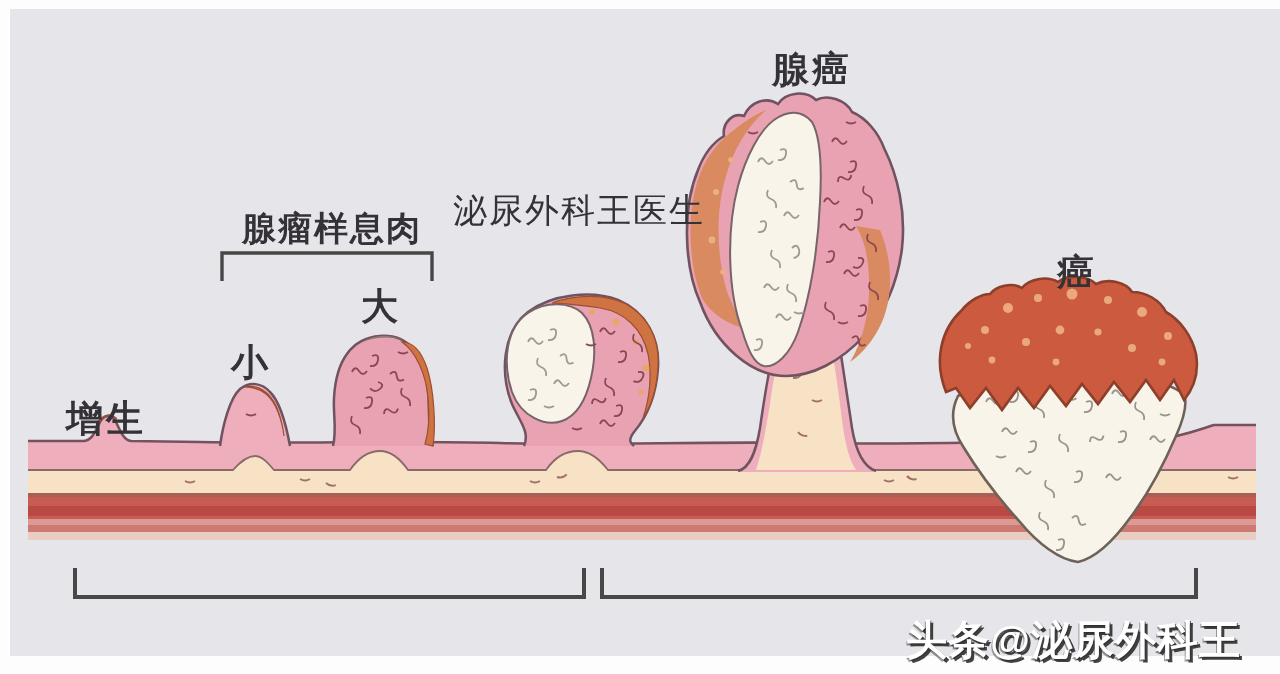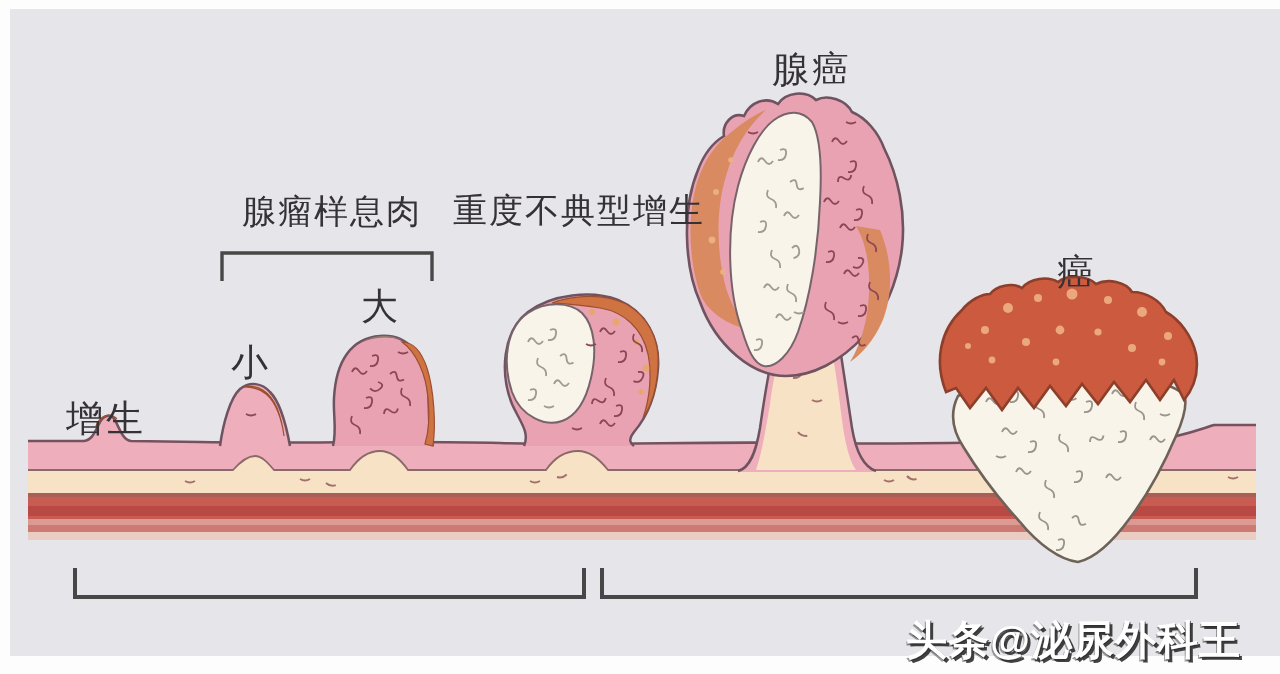--- a/index.html
+++ b/index.html
@@ -11,21 +11,21 @@
   .frame{position:absolute;background:#fdfdfd;}
   .frame.top{left:0;top:0;width:1280px;height:9px;}
   .frame.left{left:0;top:0;width:10px;height:674px;}
   .frame.bottom{left:0;top:656px;width:1280px;height:18px;}
   svg.diagram{position:absolute;left:0;top:0;}
   .lbl{
     position:absolute;color:#343236;white-space:nowrap;line-height:1.1;
     font-family:"Liberation Serif","DejaVu Serif",serif;
   }
   .lbl.sm{font-size:34px;letter-spacing:2px;}
-  .lbl.md{font-size:37px;letter-spacing:3px;}
+  .lbl.md{font-size:37px;letter-spacing:3px;font-weight:bold;}
   .lbl.lg{font-size:40px;font-weight:bold;letter-spacing:5px;}
   .watermark{
     position:absolute;left:906px;top:613px;
     font-family:"Liberation Sans","DejaVu Sans",sans-serif;
     font-size:41px;font-weight:bold;color:#ffffff;letter-spacing:1px;
     text-shadow:3px 3px 0 rgba(45,45,45,.9),1px 1px 0 rgba(45,45,45,.7),-1px 2px 0 rgba(45,45,45,.45);
   }
 </style>
 </head>
 <body>
@@ -271,19 +271,19 @@
     </g>
   </svg>
 
   <div class="frame top"></div>
   <div class="frame left"></div>
   <div class="frame bottom"></div>
 
   <div class="lbl md" style="left:66px;top:375px;margin-top:24px;">增生</div>
   <div class="lbl md" style="left:231px;top:343px;">小</div>
   <div class="lbl md" style="left:361px;top:287px;">大</div>
-  <div class="lbl sm" style="left:242px;top:193px;">腺瘤样息肉</div>
-  <div class="lbl sm" style="left:453px;top:192px;">重度不典型增生</div>
+  <div class="lbl sm" style="left:242px;top:210px;font-weight:bold;">腺瘤样息肉</div>
+  <div class="lbl sm" style="left:453px;top:192px;">泌尿外科王医生</div>
   <div class="lbl md" style="left:772px;top:50px;">腺癌</div>
   <div class="lbl md" style="left:1057px;top:253px;">癌</div>
 
   <div class="watermark">头条@泌尿外科王医生</div>
 </div>
 
 </body></html>

